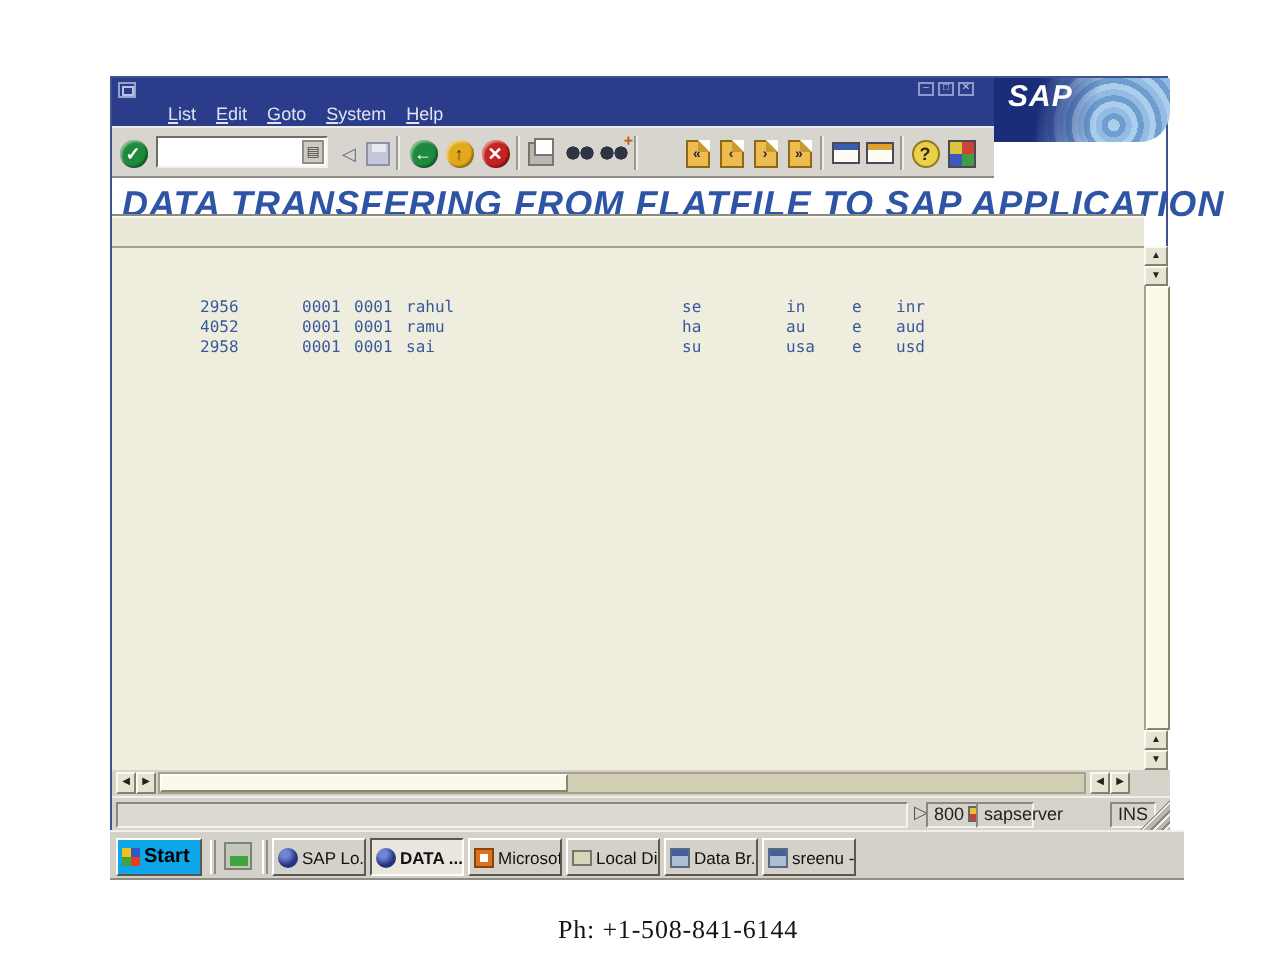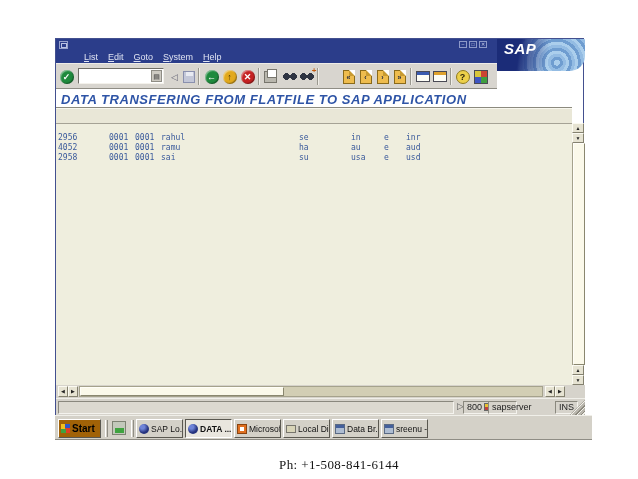--- a/index.html
+++ b/index.html
@@ -63,30 +63,30 @@
 
   .brand { position:absolute; left:441px; top:0; width:88px; height:32px;
            border-bottom-right-radius:15px;
            background:
              linear-gradient(100deg, #1b2c78 0 26%, rgba(27,44,120,0) 58%),
              repeating-radial-gradient(circle at 68% 74%, #abceec 0 3px, #6f9dd0 3px 6px, #94bce3 6px 9px); }
   .brand-text { position:absolute; left:7px; top:1px; color:#fff; font-size:15px; font-weight:bold;
                 font-style:italic; letter-spacing:.5px; }
 
   .titleband { position:absolute; left:0; top:50px; width:100%; height:18px; background:#fff; }
-  .report-title { position:absolute; left:5px; top:3px; color:#2e54a6; font-size:13px; font-weight:bold;
+  .report-title { position:absolute; left:5px; top:3px; color:#2e54a6; font-size:18px; font-weight:bold;
                   font-style:italic; letter-spacing:.55px; white-space:nowrap; }
 
   .content { position:absolute; left:0; top:68px; width:516px; height:278px; background:#efeede;
              border-top:1px solid #8c8a7e; }
   .list-header { position:absolute; left:0; top:0; width:100%; height:16px; background:#e9e7d7;
              border-top:1px solid #f8f7ee; border-bottom:1px solid #a5a295; }
   .row { position:absolute; left:0; width:100%; height:10px;
          font-family:"DejaVu Sans Mono", monospace; font-size:8px; color:#39599b; }
-  .row span { position:absolute; top:0; white-space:pre; }
+  .row span { position:absolute; top:16px; white-space:pre;margin-left:42px; }
   .col1{left:2px} .col2{left:53px} .col3{left:79px} .col4{left:105px}
   .col5{left:243px} .col6{left:295px} .col7{left:328px} .col8{left:350px}
 
   
   .vsb { position:absolute; left:516px; top:84px; width:12px; height:262px; background:#ddd9c3; }
   .sbtn { position:absolute; left:0; width:12px; height:10px; background:#e6e3d2;
           border:1px solid; border-color:#fbfaf2 #84816f #84816f #fbfaf2;
           font-size:5px; line-height:8px; text-align:center; color:#222; }
   .vsb-track { position:absolute; left:0; top:20px; width:12px; height:222px; background:#d2ceb4;
           border-left:1px solid #a5a28c; }
@@ -110,21 +110,21 @@
                border:1px solid; border-color:#8a887e #f4f3ee #f4f3ee #8a887e; }
   .sys-ic { display:inline-block; width:8px; height:8px; vertical-align:-1px; margin-left:2px;
             background:linear-gradient(#e8c030 0 50%, #c04040 50%); border:1px solid #666; }
   .grip { position:absolute; right:0; top:1px; width:15px; height:15px;
           clip-path: polygon(100% 0, 100% 100%, 0 100%);
           background: repeating-linear-gradient(135deg, #b9b6ad 0 2px, #8b887d 2px 3px, #f2f1ea 3px 4px); }
 
   
   .taskbar { position:absolute; left:55px; top:415px; width:537px; height:25px; background:#d4d1c8;
              border-top:1px solid #f0efe9; border-bottom:1px solid #8f8d85; }
-  .startbtn { position:absolute; left:3px; top:3px; width:43px; height:19px; background:#a16207;
+  .startbtn { position:absolute; left:3px; top:3px; width:43px; height:19px; background:#0ea5e9;
               border:1px solid; border-color:#fff #5a5850 #5a5850 #fff;
               display:flex; align-items:center; gap:2px; padding-left:2px; }
   .startbtn b { font-size:10px; }
   .flag { width:9px; height:9px;
           background: conic-gradient(#e23f24 0 25%, #3fa33f 0 50%, #efc020 0 75%, #2f58c6 0);
           transform: rotate(90deg); }
   .qsep { position:absolute; top:4px; width:3px; height:17px;
           border-left:1px solid #fff; border-right:1px solid #8f8d85; }
   .qicon { position:absolute; left:57px; top:5px; width:14px; height:14px; background:#c2c8ba;
            border:1px solid #7d8272; }

